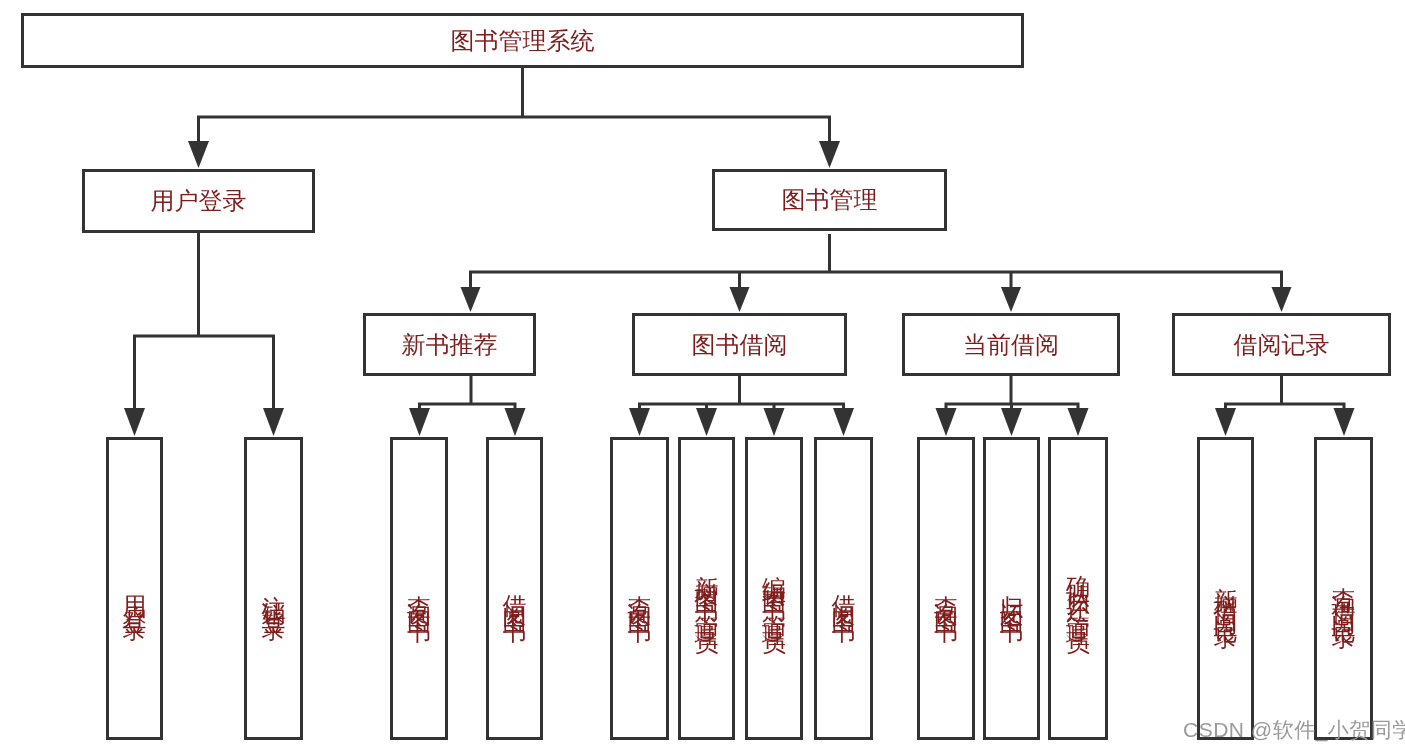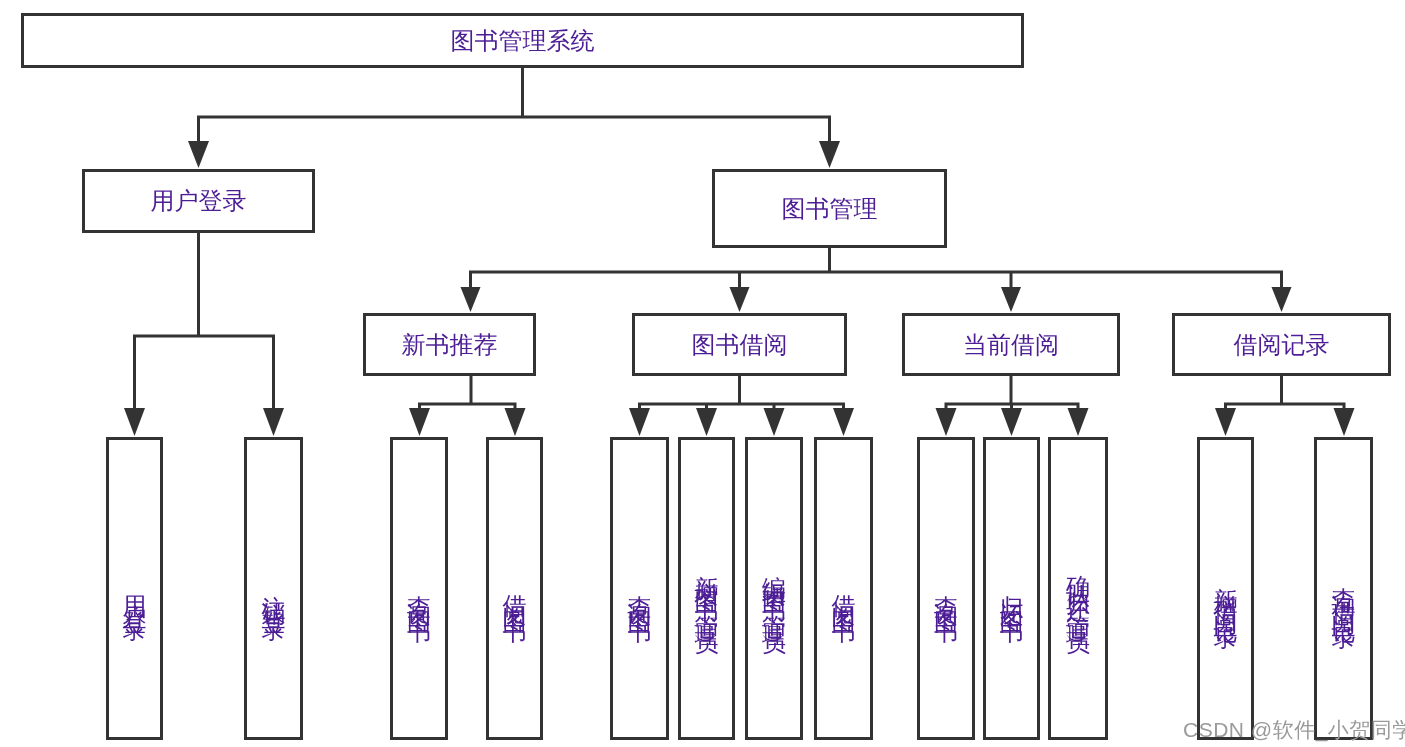--- a/index.html
+++ b/index.html
@@ -3,21 +3,21 @@
 <meta charset="utf-8">
 <style>
   html,body{margin:0;padding:0;background:#ffffff;}
   body{font-family:"Liberation Sans",sans-serif;}
   #canvas{position:relative;width:1405px;height:747px;background:#ffffff;overflow:hidden;}
   #connector-svg{position:absolute;left:0;top:0;}
   .box{
     position:absolute;box-sizing:border-box;
     border:3px solid #333333;background:#ffffff;
     display:flex;align-items:center;justify-content:center;
-    font-size:24px;color:#4c1d95;line-height:1;white-space:nowrap;
+    font-size:24px;color:#7f1d1d;line-height:1;white-space:nowrap;
   }
   .box.v{
     writing-mode:vertical-rl;text-orientation:mixed;
     letter-spacing:8px;padding-top:6px;white-space:normal;
   }
   .watermark{
     position:absolute;left:1183px;top:716px;z-index:5;
     font-size:21px;color:#9a9a9a;letter-spacing:0.5px;white-space:nowrap;
   }
 </style>
@@ -55,21 +55,21 @@
       <polygon points="1001,408 1022,408 1011.5,436"></polygon>
       <polygon points="1067.5,408 1088.5,408 1078,436"></polygon>
       <polygon points="1215,408 1236,408 1225.5,436"></polygon>
       <polygon points="1333.5,408 1354.5,408 1344,436"></polygon>
     </g>
   </svg>
 
   <div class="box" style="left:21px;top:13px;width:1003px;height:55px">图书管理系统</div>
 
   <div class="box" style="left:82px;top:169px;width:233px;height:64px">用户登录</div>
-  <div class="box" style="left:712px;top:169px;width:235px;height:79px">图书管理</div>
+  <div class="box" style="left:712px;top:169px;width:235px;height:62px">图书管理</div>
 
   <div class="box" style="left:363px;top:313px;width:173px;height:63px">新书推荐</div>
   <div class="box" style="left:632px;top:313px;width:215px;height:63px">图书借阅</div>
   <div class="box" style="left:902px;top:313px;width:218px;height:63px">当前借阅</div>
   <div class="box" style="left:1172px;top:313px;width:219px;height:63px">借阅记录</div>
 
   <div class="box v" style="left:106px;top:437px;width:57px;height:303px">用户登录</div>
   <div class="box v" style="left:244px;top:437px;width:59px;height:303px">注销登录</div>
 
   <div class="box v" style="left:390px;top:437px;width:58px;height:303px">查询图书</div>

